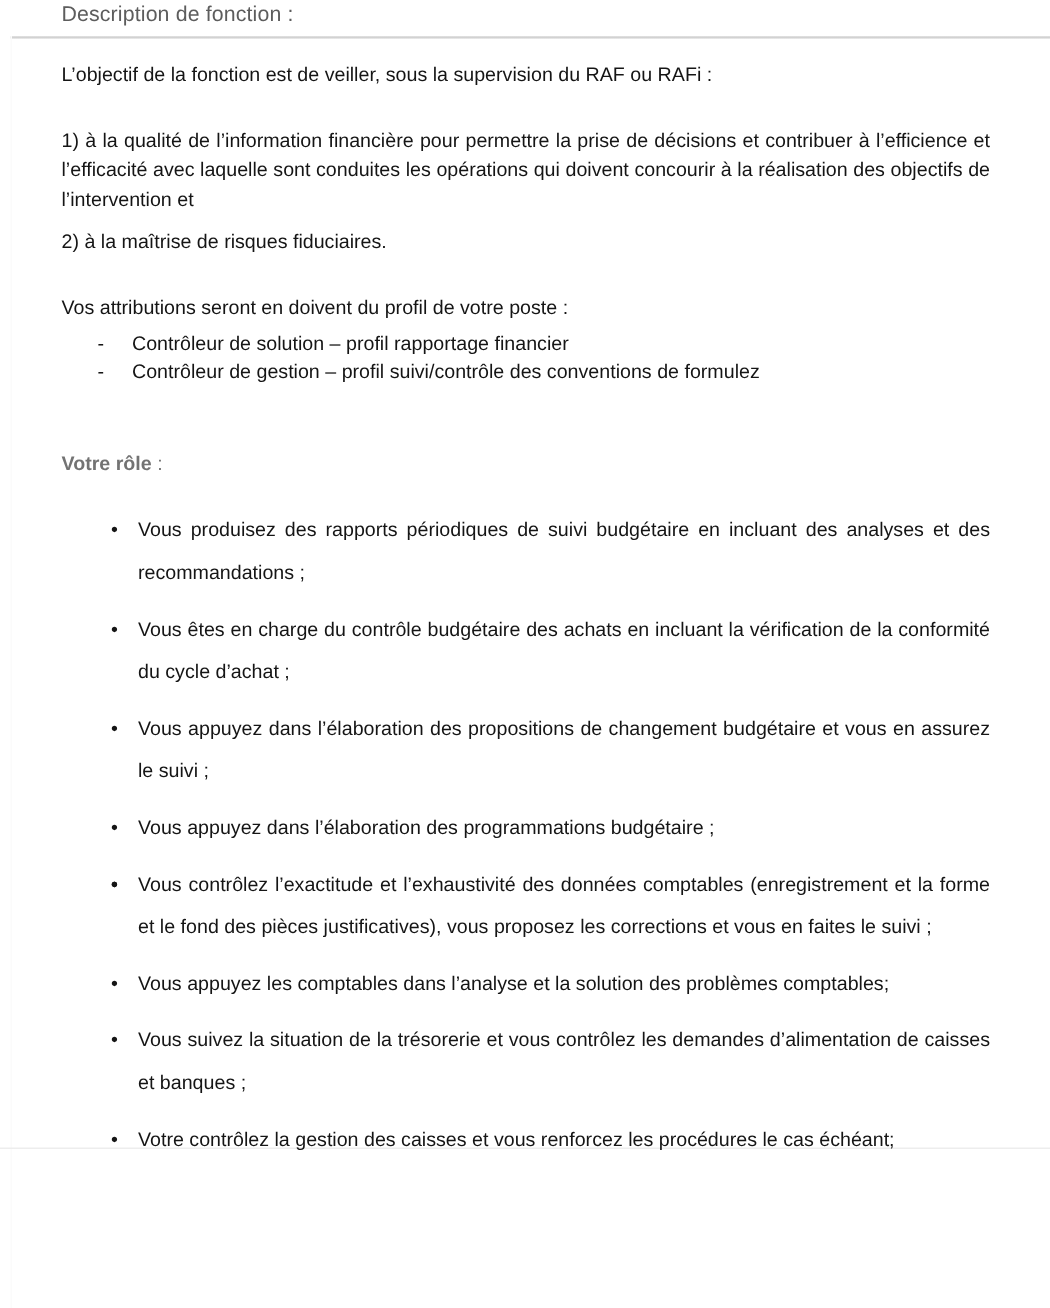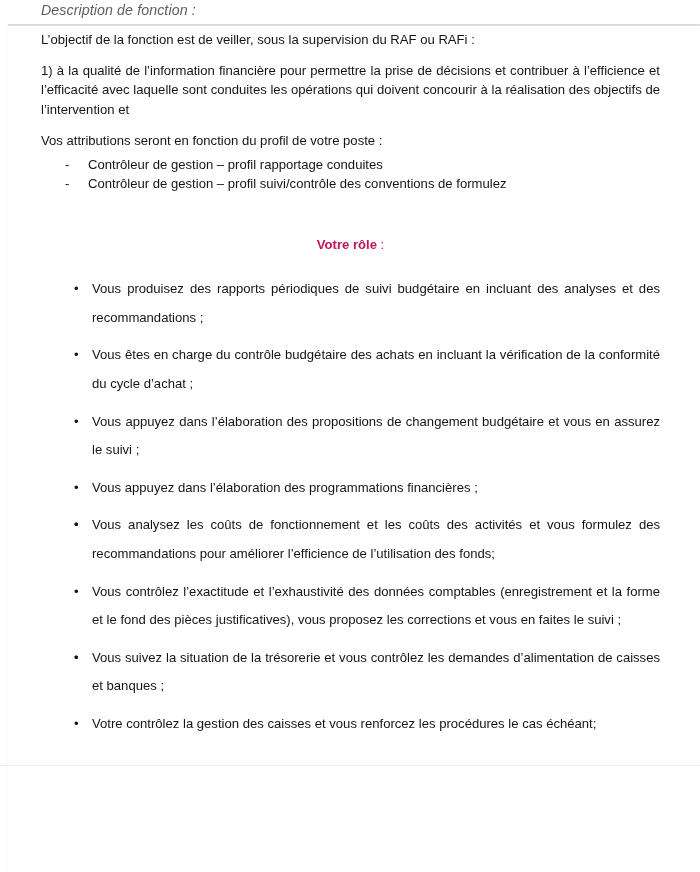--- a/index.html
+++ b/index.html
@@ -21,21 +21,20 @@
     box-sizing: border-box;
   }
 
   
   .doc-header {
     position: absolute;
     left: 0;
     top: 0;
     width: 608px;
     height: 26px;
-    font-style: italic;
   }
   .doc-header-title {
     position: absolute;
     left: 41px;
     top: 2px;
     font-size: 14.2px;
     color: #5d5d5d;
     letter-spacing: .1px;
     white-space: nowrap;
   }
@@ -72,31 +71,30 @@
     width: 700px;
   }
   .para {
     margin: 0;
     padding: 0 40px 0 41px;
     font-size: 13.1px;
     line-height: 19.2px;
     text-align: justify;
     color: #151515;
   }
-  .para.gap-top-14 { margin-top: 4px; }
+  .para.gap-top-14 { margin-top: 14px; }
   .para.gap-top-9  { margin-top: 9px; }
-  .para.gap-top-11 { margin-top: 12px; }
+  .para.gap-top-11 { margin-top: 25px; }
 
   .section-title {
     margin: 0;
     padding: 0 40px 0 41px;
     font-size: 13.1px;
     line-height: 19px;
-    color: #be185d;
-    text-align: center;
+    color: #737373;
   }
   .section-title b { font-weight: bold; }
   .section-title .plain { font-weight: normal; }
 
   
   .dash-list {
     list-style: none;
     margin: 6px 0 0 0;
     padding: 0;
   }
@@ -151,27 +149,28 @@
   <div class="header-rule"></div>
   <div class="left-edge"></div>
   <div class="scan-rule"></div>
 
   <div class="content">
 
     <p class="para gap-top-14">L’objectif de la fonction est de veiller, sous la supervision du RAF ou RAFi :</p>
 
     <p class="para gap-top-11">1) à la qualité de l’information financière pour permettre la prise de décisions et contribuer à l’efficience et l’efficacité avec laquelle sont conduites les opérations qui doivent concourir à la réalisation des objectifs de l’intervention et</p>
 
-
-    <p class="para gap-top-11">Vos attributions seront en fonction du profil de votre poste :</p>
+    <p class="para gap-top-9">2) à la maîtrise de risques fiduciaires.</p>
+
+    <p class="para gap-top-11">Vos attributions seront en doivent du profil de votre poste :</p>
 
     <ul class="dash-list">
       <li>
         <span class="marker">-</span>
-        <span>Contrôleur de gestion – profil rapportage conduites</span>
+        <span>Contrôleur de solution – profil rapportage financier</span>
       </li>
       <li>
         <span class="marker">-</span>
         <span>Contrôleur de gestion – profil suivi/contrôle des conventions de formulez</span>
       </li>
     </ul>
 
     <div style="height:42px"></div>
 
     <p class="section-title">
@@ -188,35 +187,35 @@
       <li>
         <span class="marker">•</span>
         <span>Vous êtes en charge du contrôle budgétaire des achats en incluant la vérification de la conformité du cycle d’achat ;</span>
       </li>
       <li>
         <span class="marker">•</span>
         <span>Vous appuyez dans l’élaboration des propositions de changement budgétaire et vous en assurez le suivi ;</span>
       </li>
       <li>
         <span class="marker">•</span>
-        <span>Vous appuyez dans l’élaboration des programmations financières ;</span>
-      </li>
-      <li>
-        <span class="marker">•</span>
-      </li>
-      <li>
-        <span class="marker">•</span>
-        <span>Vous analysez les coûts de fonctionnement et les coûts des activités et vous formulez des recommandations pour améliorer l’efficience de l’utilisation des fonds;</span>
+        <span>Vous appuyez dans l’élaboration des programmations budgétaire ;</span>
+      </li>
+      <li>
+        <span class="marker">•</span>
+      </li>
+      <li>
+        <span class="marker">•</span>
       </li>
       <li>
         <span class="marker">•</span>
         <span>Vous contrôlez l’exactitude et l’exhaustivité des données comptables (enregistrement et la forme et le fond des pièces justificatives), vous proposez les corrections et vous en faites le suivi ;</span>
       </li>
       <li>
         <span class="marker">•</span>
+        <span>Vous appuyez les comptables dans l’analyse et la solution des problèmes comptables;</span>
       </li>
       <li>
         <span class="marker">•</span>
         <span>Vous suivez la situation de la trésorerie et vous contrôlez les demandes d’alimentation de caisses et banques ;</span>
       </li>
       <li>
         <span class="marker">•</span>
         <span>Votre contrôlez la gestion des caisses et vous renforcez les procédures le cas échéant;</span>
       </li>
 

